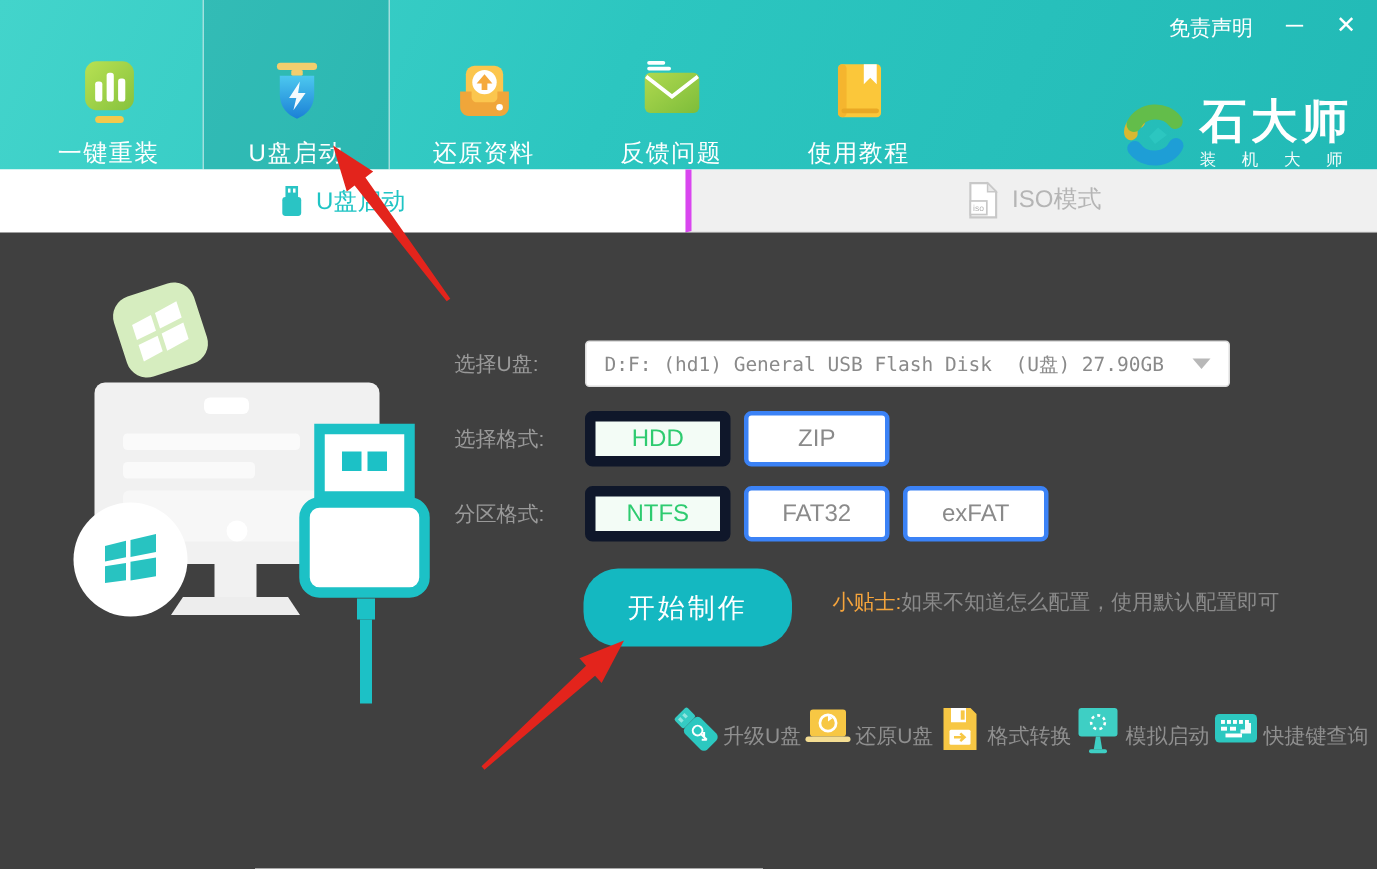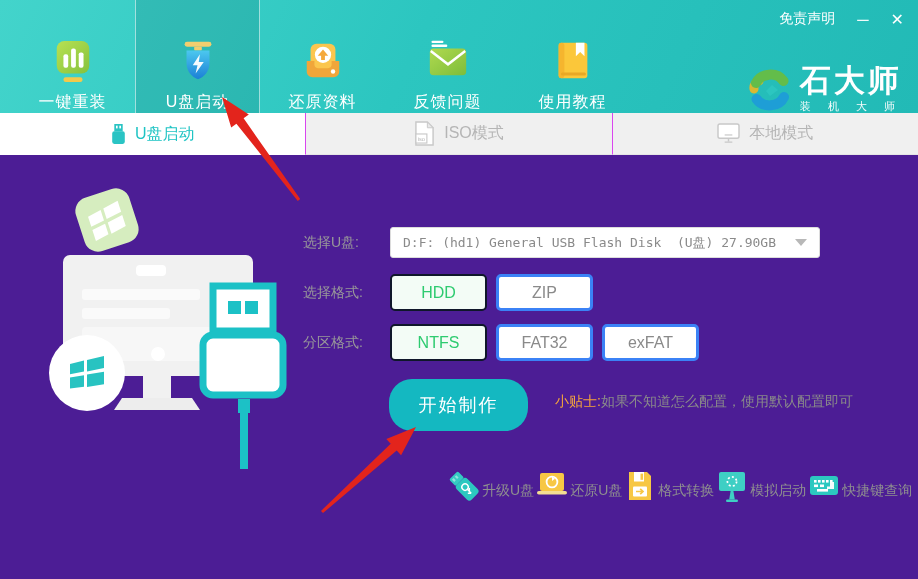--- a/index.html
+++ b/index.html
@@ -13,58 +13,58 @@
   .toolbar { position:absolute; left:10px; top:0; height:113px; display:flex; }
   .toolbar-item { width:125px; height:113px; display:flex; flex-direction:column;
                   align-items:center; justify-content:flex-start; padding-top:39px;
                   cursor:pointer; }
   .toolbar-item.selected { background:rgba(12,100,100,0.18);
                   border-left:1px solid rgba(255,255,255,0.55);
                   border-right:1px solid rgba(255,255,255,0.55); }
   .toolbar-item .ticon { width:46px; height:46px; }
   .toolbar-item .tlabel { margin-top:9px; color:#fff; font-size:16px; letter-spacing:1px; }
 
-  .win-controls { position:absolute; top:10px; right:14px; display:flex; align-items:flex-end; gap:22px; }
+  .win-controls { position:absolute; top:10px; right:14px; display:flex; align-items:flex-start; gap:22px; }
   .disclaimer { color:#fff; font-size:14px; cursor:pointer; }
   .wc-btn { color:#fff; font-size:16px; line-height:16px; cursor:pointer; font-weight:bold; }
 
   .logo { position:absolute; right:16px; top:36px; display:flex; align-items:center;margin-top:29px; }
   .logo svg { width:44px; height:44px; }
   .brand-text { margin-left:8px; color:#fff; }
   .brand-title { font-size:31px; font-weight:bold; letter-spacing:3px; line-height:32px; }
   .brand-sub { font-size:11px; letter-spacing:7px; margin-top:2px; opacity:.95; }
 
   
   .tabbar { position:absolute; top:113px; left:0; width:918px; height:42px; display:flex; }
   .tab { flex:1; display:flex; align-items:center; justify-content:center; gap:9px;
          font-size:16px; cursor:pointer; }
   .tab.active { background:#fff; color:#1fc4c4; }
-  .tab.inactive { background:#f0f0f0; color:#b5b5b5; border-left:1px solid #d946ef;
+  .tab.inactive { background:#f0f0f0; color:#b5b5b5; border-left:4px solid #d946ef;
                   border-bottom:1px solid #e5e5e5; }
 
   
-  .content { position:absolute; top:155px; left:0; width:918px; height:424px; background:#4c1d95; }
+  .content { position:absolute; top:155px; left:0; width:918px; height:424px; background:#404040; }
   .illustration { position:absolute; left:30px; top:18px; }
 
   .form-row { position:absolute; display:flex; align-items:center; }
   .form-label { width:70px; margin-right:17px; color:#999; font-size:14px; text-align:left; white-space:nowrap; }
   .row-usb { left:303px; top:72px; }
   .usb-select { width:430px; height:31px; border:1px solid #dcdcdc; border-radius:3px;
                 background:#fff; display:flex; align-items:center; justify-content:space-between;
                 padding:0 12px; cursor:pointer; }
   .usb-select .val { font-family:"DejaVu Sans Mono","Liberation Mono",monospace;
                      font-size:13px; color:#8a8a8a; white-space:pre; }
   .caret { width:0; height:0; border-left:6px solid transparent; border-right:6px solid transparent;
            border-top:7px solid #b8b8b8; }
   .row-format { left:303px; top:119px; }
   .row-part { left:303px; top:169px; }
   .opt-btn { width:97px; height:37px; margin-right:9px; border-radius:5px; border:3px solid #3b82f6;
              background:#fff; color:#8a8a8a; font-size:16px; display:flex; align-items:center;
              justify-content:center; cursor:pointer; font-family:inherit; }
-  .opt-btn.sel { border:2px solid #0f172a; background:#f3fcf6; color:#2ecb70; }
+  .opt-btn.sel { border:7px solid #0f172a; background:#f3fcf6; color:#2ecb70; }
 
   .start-btn { position:absolute; left:389px; top:224px; width:139px; height:52px;
                border:none; border-radius:23px; background:#14b8c1; color:#fff;
                font-size:18px; letter-spacing:2px; cursor:pointer; font-family:inherit; }
   .tip { position:absolute; left:555px; top:238px; font-size:14px; color:#8a8a8a; white-space:nowrap; }
   .tip .tip-prefix { color:#f5a43c; }
 
   
   .utilities { position:absolute; left:446px; top:313px; width:462px; display:flex;
                justify-content:space-between; }
@@ -185,28 +185,20 @@
       <span>U盘启动</span>
     </div>
     <div class="tab inactive">
       <svg width="21" height="25" viewBox="0 0 22 26">
         <path d="M2 1 h12 l6 6 v18 h-18 z" fill="#fff" stroke="#c8c8c8" stroke-width="1.5"></path>
         <path d="M14 1 l6 6 h-6 z" fill="#e9e9e9" stroke="#c8c8c8" stroke-width="1"></path>
         <rect x="2" y="13.5" width="11.5" height="9.5" fill="#fff" stroke="#c8c8c8" stroke-width="1.2"></rect>
         <text x="7.7" y="20.8" font-size="6" text-anchor="middle" fill="#b5b5b5">iso</text>
       </svg>
       <span>ISO模式</span>
-    </div>
-    <div class="tab inactive">
-      <svg width="23" height="21" viewBox="0 0 24 22">
-        <rect x="1" y="1" width="22" height="15" rx="2" fill="#fff" stroke="#c8c8c8" stroke-width="1.5"></rect>
-        <path d="M8 12.5 h8" stroke="#dcdcdc" stroke-width="2"></path>
-        <path d="M12 16 v3 M8 20 h8" stroke="#c8c8c8" stroke-width="1.5"></path>
-      </svg>
-      <span>本地模式</span>
     </div>
   </div>
 
   <div class="content">
 
     <svg class="illustration" width="270" height="300" viewBox="0 0 270 300">
 
       <g transform="rotate(-18 77 47)">
         <rect x="49" y="19" width="56" height="56" rx="14" fill="#d6edbf"></rect>
         <g fill="#ffffff">

